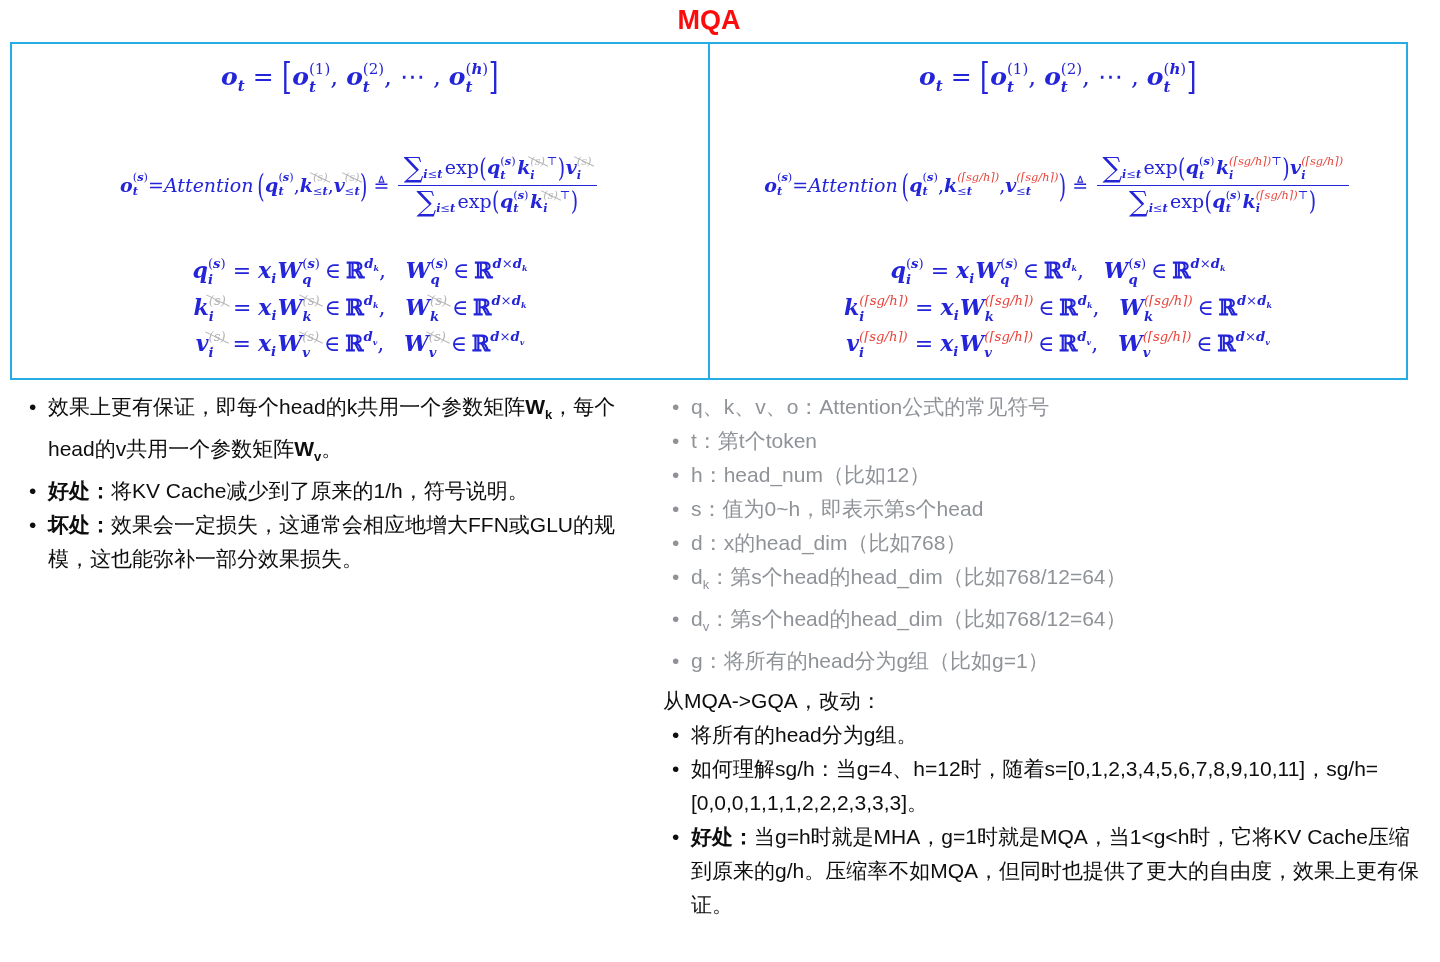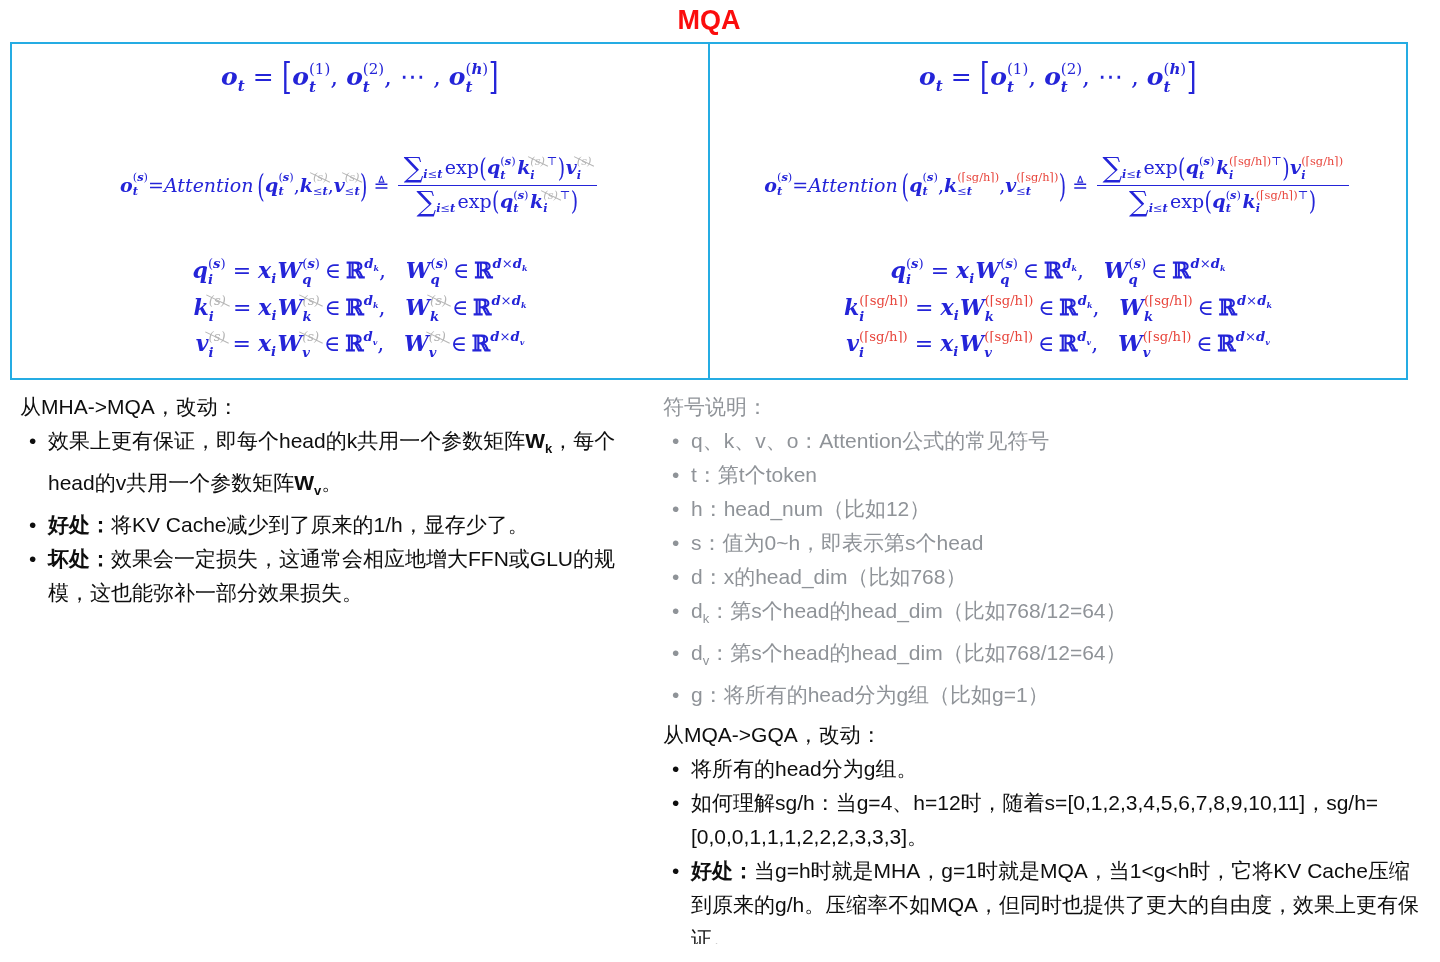--- a/index.html
+++ b/index.html
@@ -31,21 +31,21 @@
   .f2{position:absolute;top:76px;left:6px;right:6px;height:130px;
       display:flex;justify-content:center;align-items:center;font-size:19px;}
   .fdefs{position:absolute;top:212px;left:0;right:0;
          display:flex;flex-direction:column;align-items:center;gap:5px;font-size:22px;}
 
   
   .mi{font-style:italic;font-weight:bold;}
   .mit{font-style:italic;}
   .mr{}
   .mbb{font-weight:bold;}
-  .mrs{color:var(--formula-red);}
+  .mrs{color:var(--formula-red);font-style:italic;}
   .mxs{color:var(--struck-gray);font-style:italic;position:relative;}
   .mxs::after{content:'';position:absolute;left:-25%;top:48%;width:150%;
               border-top:0.13em solid var(--struck-gray);transform:rotate(26deg);}
   .mss{display:inline-flex;flex-direction:column;align-items:flex-start;
        vertical-align:middle;font-size:0.6em;line-height:1.2;}
   .msup,.msub{display:block;min-height:1.05em;}
   .mfrac{display:inline-flex;flex-direction:column;align-items:center;
          vertical-align:middle;margin:0 0.15em;}
   .mnum{padding:0 0.3em 0.12em;border-bottom:0.09em solid currentColor;}
   .mden{padding:0.12em 0.3em 0;}
@@ -369,40 +369,38 @@
                   <span class="msup"></span>
                   <span class="msub"><span class="mi">v</span></span>
                 </span></span>
               <span class="msub"></span>
             </span></div>
       </div>
     </div>
   </div>
 
   <div class="col-left note">
-    <div class="sec-title"><span>从MHA-&gt;MQA，改动：</span></div>
     <div>
         <div class="bullet">
           <span class="dot">•</span>
           <span class="txt"><span>效果上更有保证，即每个head的k共用一个参数矩阵</span><span style="font-weight: bold;">W</span><sub style="font-weight: bold;">k</sub><span>，每个head的v共用一个参数矩阵</span><span style="font-weight: bold;">W</span><sub style="font-weight: bold;">v</sub><span>。</span></span>
         </div>
         <div class="bullet">
           <span class="dot">•</span>
-          <span class="txt"><span style="font-weight: bold;">好处：</span><span>将KV Cache减少到了原来的1/h，显存少了。</span></span>
+          <span class="txt"><span style="font-weight: bold;">好处：</span><span>将KV Cache减少到了原来的1/h，符号说明。</span></span>
         </div>
         <div class="bullet">
           <span class="dot">•</span>
           <span class="txt"><span style="font-weight: bold;">坏处：</span><span>效果会一定损失，这通常会相应地增大FFN或GLU的规模，这也能弥补一部分效果损失。</span></span>
         </div>
       </div>
   </div>
 
   <div class="col-right note">
     <div class="gray">
-      <div class="sec-title"><span>符号说明：</span></div>
       <div>
           <div class="bullet">
             <span class="dot">•</span>
             <span class="txt"><span>q、k、v、o：Attention公式的常见符号</span></span>
           </div>
           <div class="bullet">
             <span class="dot">•</span>
             <span class="txt"><span>t：第t个token</span></span>
           </div>
           <div class="bullet">

